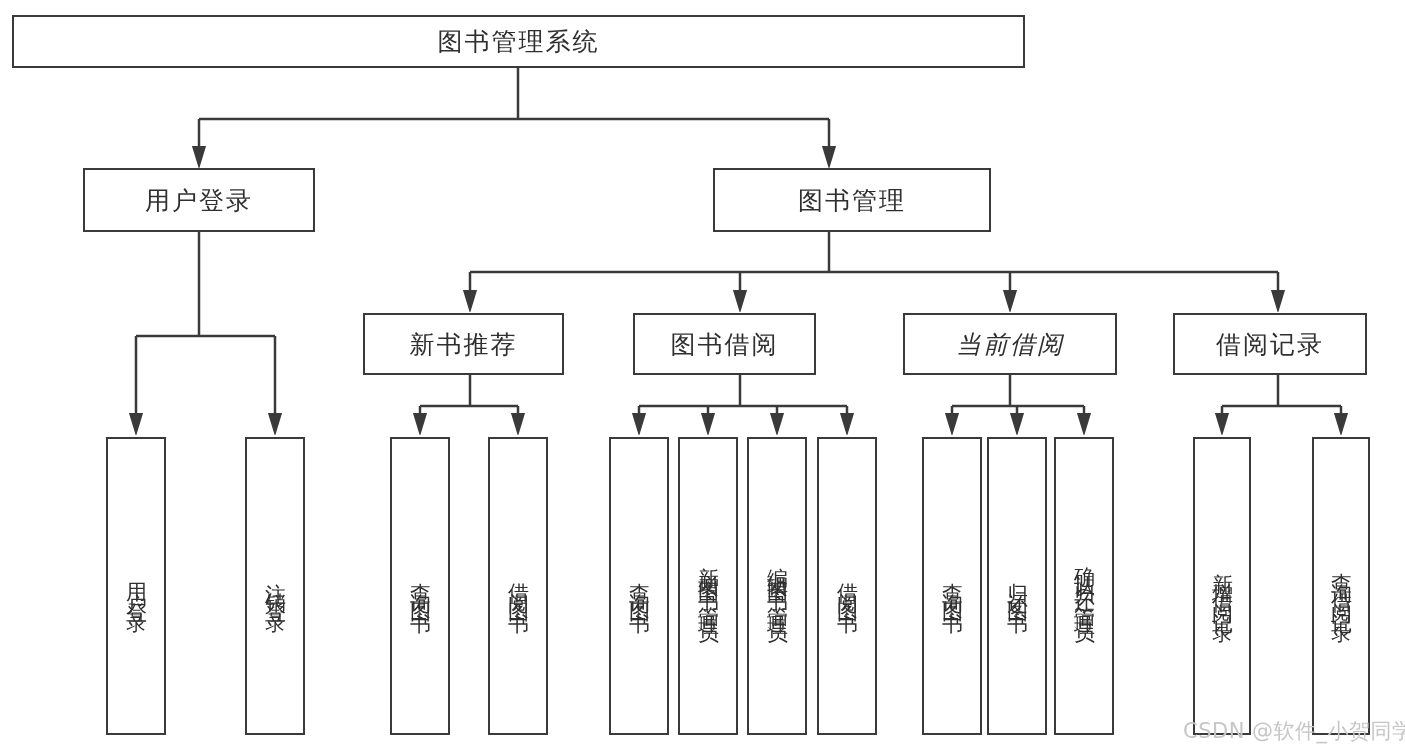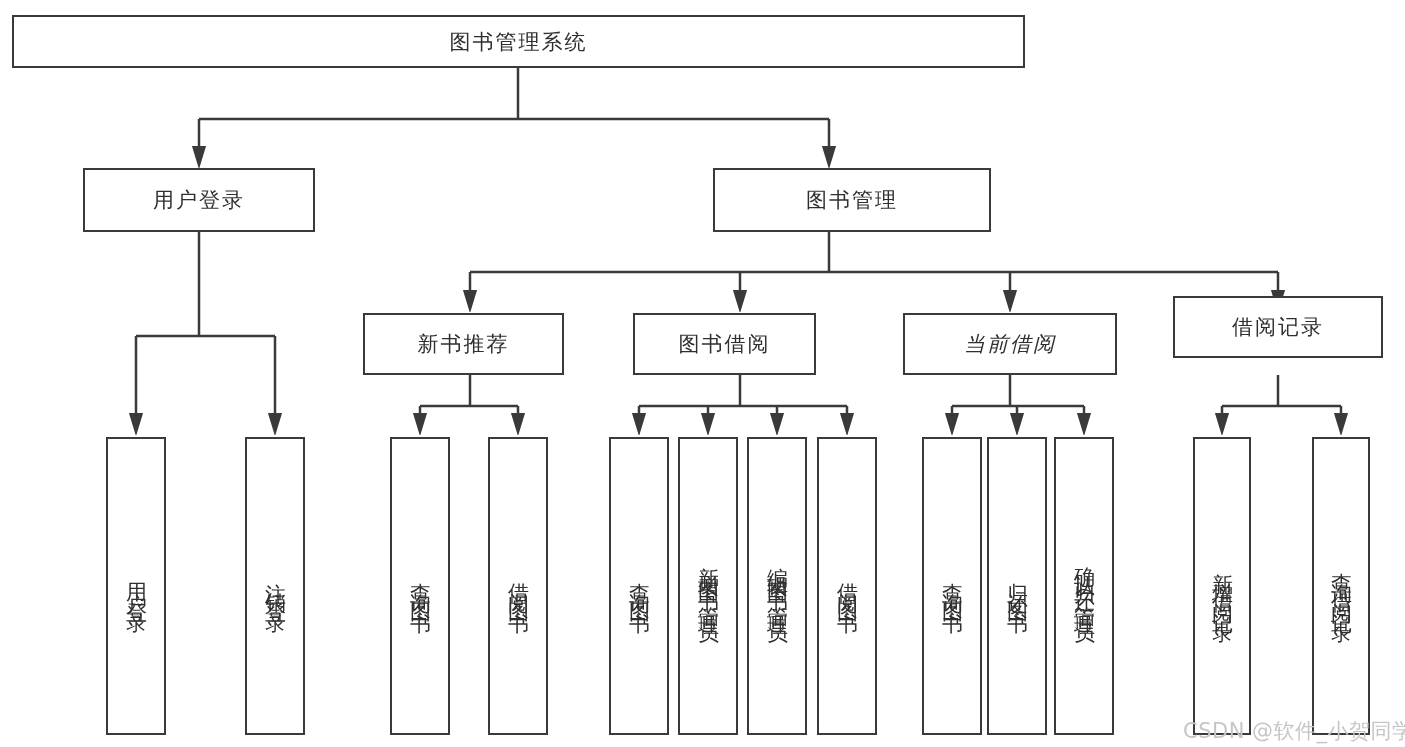--- a/index.html
+++ b/index.html
@@ -31,21 +31,21 @@
     fill:none;
   }
   .hbox{
     position:absolute;
     box-sizing:border-box;
     border:2.5px solid var(--line);
     background:var(--background);
     display:flex;
     align-items:center;
     justify-content:center;
-    font-size:21px;
+    font-size:25px;
     letter-spacing:2px;
     color:var(--text);
     white-space:nowrap;
   }
   .leaf{
     position:absolute;
     box-sizing:border-box;
     width:60px;
     height:298px;
     top:437px;
@@ -158,21 +158,21 @@
 
   <div class="hbox" style="left:363px;top:313px;width:201px;height:62px;">
     <span>新书推荐</span>
   </div>
   <div class="hbox" style="left:633px;top:313px;width:183px;height:62px;">
     <span>图书借阅</span>
   </div>
   <div class="hbox" style="left:903px;top:313px;width:214px;height:62px;font-style:italic;">
     <span>当前借阅</span>
   </div>
-  <div class="hbox" style="left:1173px;top:296px;width:210px;height:62px;">
+  <div class="hbox" style="left:1173px;top:313px;width:194px;height:62px;">
     <span>借阅记录</span>
   </div>
 
   <div class="leaf" style="left:106px;">
     <span class="vtext">用户登录</span>
   </div>
   <div class="leaf" style="left:245px;">
     <span class="vtext">注销登录</span>
   </div>
 

